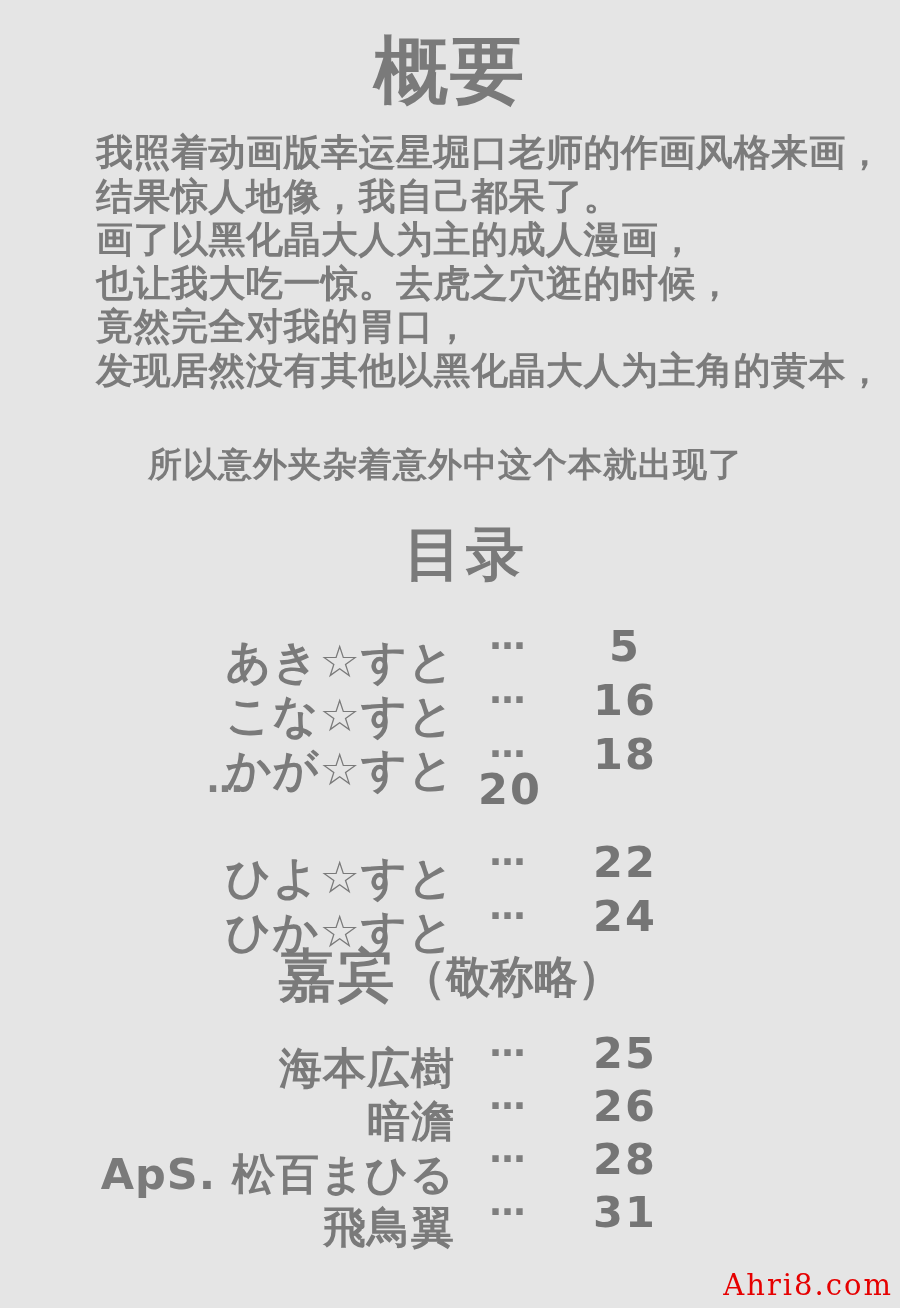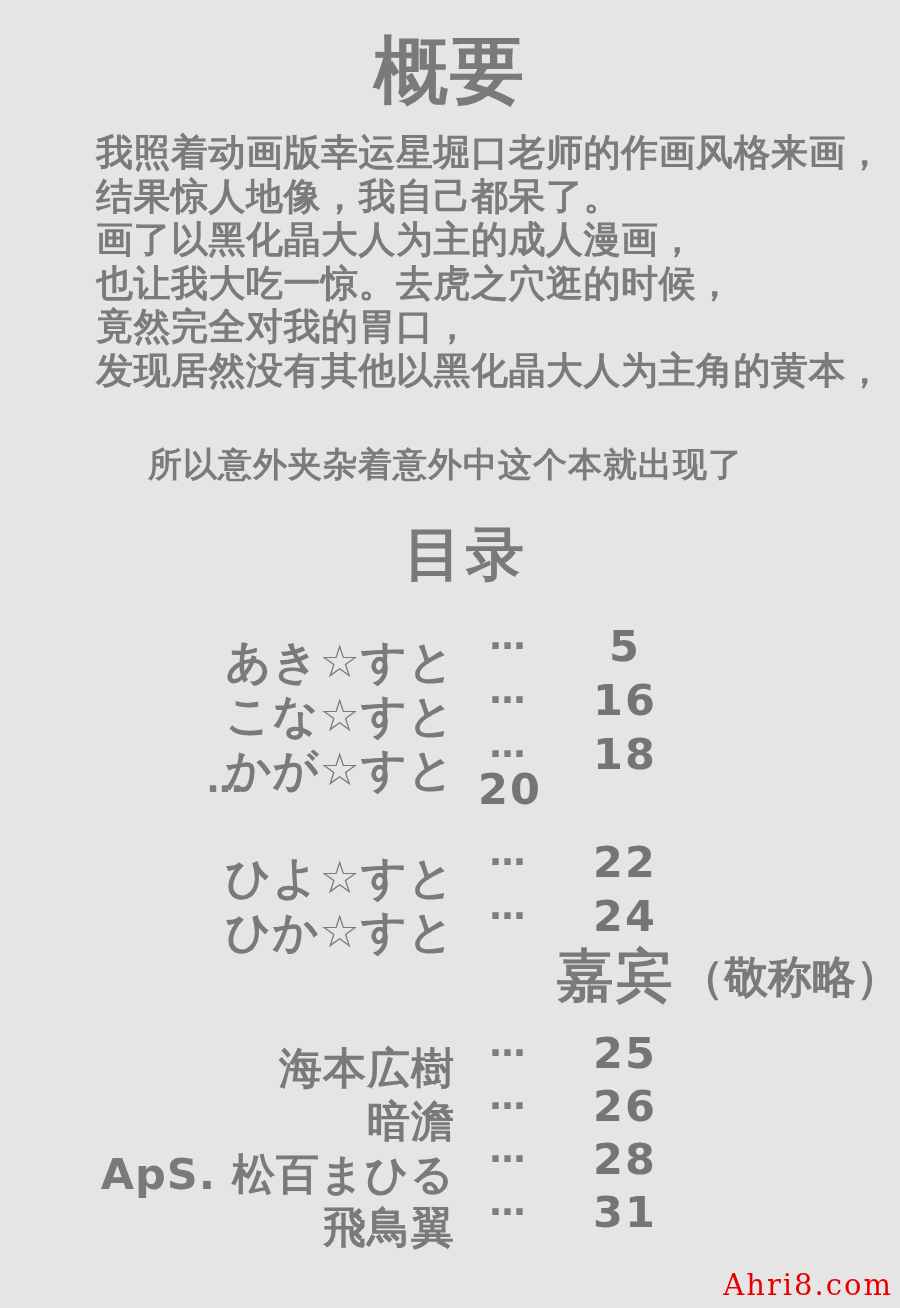--- a/index.html
+++ b/index.html
@@ -106,21 +106,21 @@
     font-size: 43px;
     letter-spacing: 2px;
     color: #757575;
   }
 
   .guests-title {
     position: absolute;
     top: 938px;
     left: 0;
     width: 900px;
-    text-align: right;
+    text-align: center;
     white-space: nowrap;
     color: #7a7a7a;
   }
   .guests-title .g-main {
     font-size: 57px;
     letter-spacing: 2px;
     vertical-align: baseline;
   }
   .guests-title .g-suffix {
     font-size: 44px;

